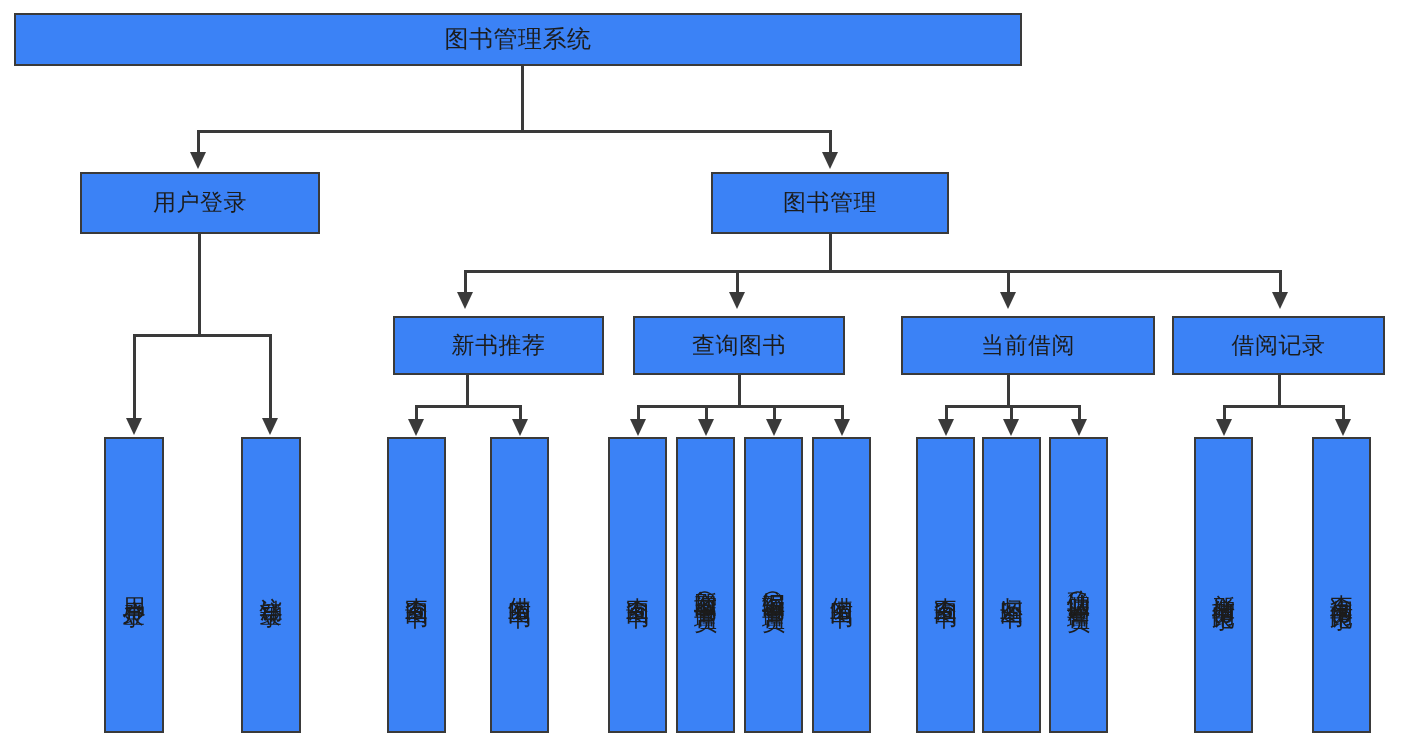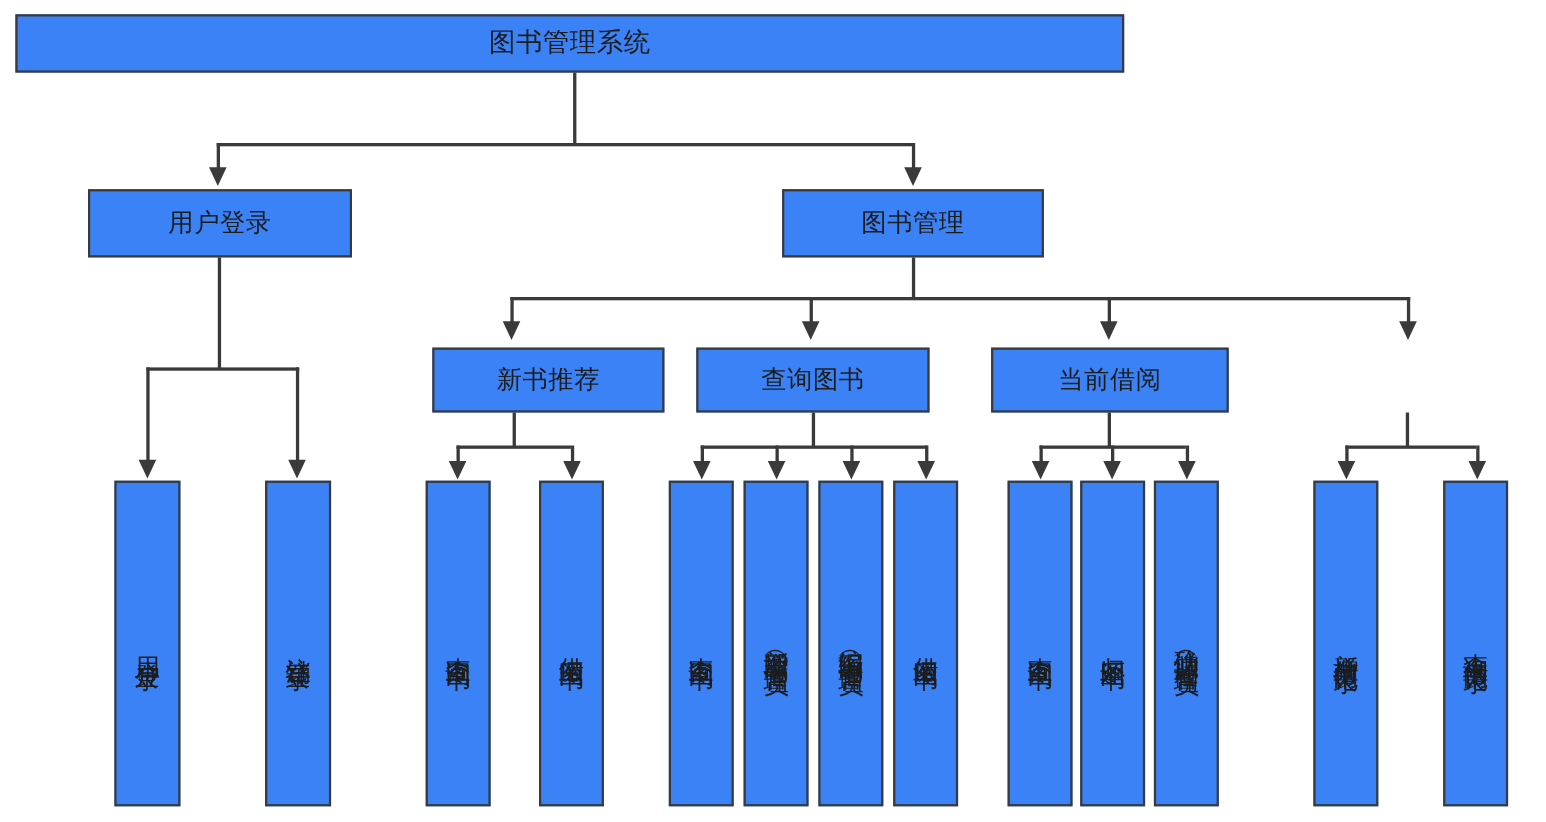--- a/index.html
+++ b/index.html
@@ -120,22 +120,25 @@
 
   <div class="vline" style="left:1279px; top:270px; height:24px;"></div>
   <div class="arrow" style="left:1272px; top:292px;"></div>
 
   <div class="node horiz" id="node-new-book-recommend" style="left:362px; top:316px; width:211px; height:59px;margin-left:31px;">
     <span class="node-label">新书推荐</span>
   </div>
   <div class="node horiz" id="node-book-borrow" style="left:633px; top:316px; width:212px; height:59px;">
     <span class="node-label">查询图书</span>
   </div>
-  <div class="node horiz" id="node-current-borrow" style="left:901px; top:316px; width:216px; height:59px;">
+  <div class="node horiz" id="node-current-borrow" style="left:901px; top:316px; width:254px; height:59px;">
     <span class="node-label">当前借阅</span>
+  </div>
+  <div class="node horiz" id="node-borrow-record" style="left:1172px; top:316px; width:213px; height:59px;">
+    <span class="node-label">借阅记录</span>
   </div>
 
   <div class="vline" style="left:466px; top:375px; height:32px;"></div>
   <div class="hline" style="left:415px; top:405px; width:104px;"></div>
   <div class="vline" style="left:415px; top:405px; height:16px;"></div>
   <div class="arrow" style="left:408px; top:419px;"></div>
   <div class="vline" style="left:519px; top:405px; height:16px;"></div>
   <div class="arrow" style="left:512px; top:419px;"></div>
 
   <div class="vline" style="left:738px; top:375px; height:32px;"></div>

